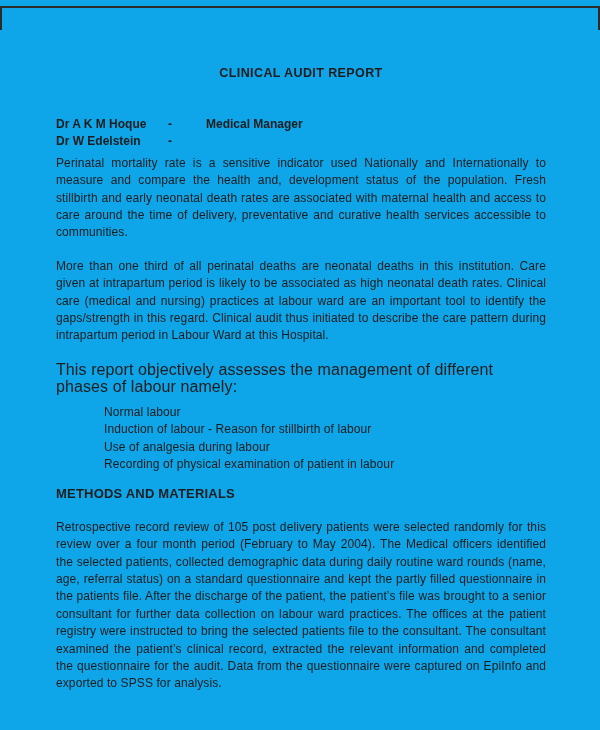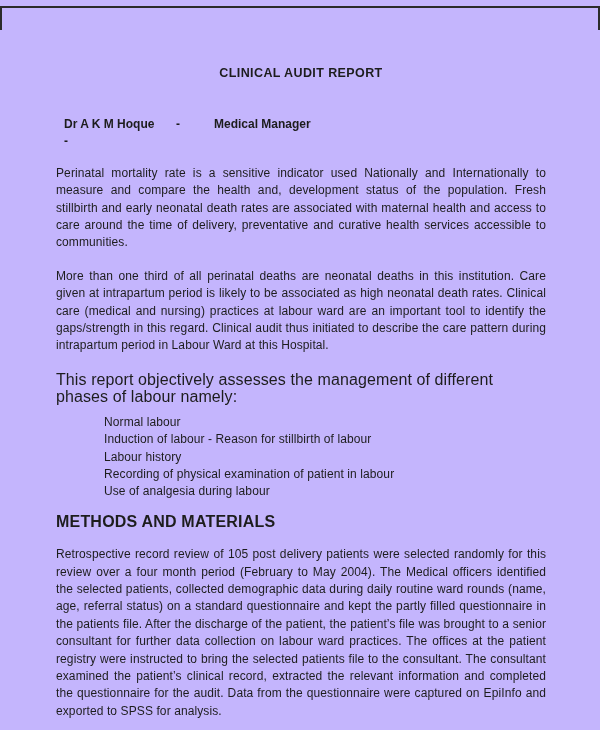--- a/index.html
+++ b/index.html
@@ -10,21 +10,21 @@
     width: 600px;
     height: 730px;
     background: #fcfcfc;
     font-family: "Liberation Sans", "DejaVu Sans", sans-serif;
   }
   .page {
     position: relative;
     width: 600px;
     height: 730px;
     box-sizing: border-box;
-    background: #c4b5fd;
+    background: #0ea5e9;
     color: #1d1d1d;
     padding: 64px 54px 0 56px;
     overflow: hidden;
   }
   .edge-top {
     position: absolute;
     top: 6px;
     left: 0;
     width: 600px;
     height: 2px;
@@ -49,49 +49,48 @@
   }
   .authors {
     margin-top: 34px;
     font-weight: bold;
     font-size: 12px;
     line-height: 17.4px;
   }
   .author-row {
     display: grid;
     grid-template-columns: 112px 38px 1fr;
-    margin-left: 8px;
   }
   .para {
     margin: 16px 0 0 0;
     font-size: 12px;
     line-height: 17.4px;
     text-align: justify;
     letter-spacing: 0.1px;
   }
   .para.first {
-    margin-top: 14px;
+    margin-top: 4px;
   }
   .list-intro {
     margin: 16px 0 0 0;
     font-size: 16px;
     line-height: 17.4px;
     letter-spacing: 0.1px;
   }
   .phase-list {
     list-style: none;
     margin: 8px;
     padding: 0 0 0 40px;
     font-size: 12px;
     line-height: 17.4px;
     letter-spacing: 0.1px;
   }
   .section-heading {
     margin: 12px 0 0 0;
-    font-size: 16px;
+    font-size: 13px;
     line-height: 17.4px;
     font-weight: bold;
     letter-spacing: 0.2px;
   }
   .para.methods {
     margin-top: 16px;
   }
 </style>
 </head>
 <body>
@@ -105,34 +104,34 @@
     <div>CLINICAL AUDIT REPORT</div>
   </header>
 
   <section class="authors">
     <div class="author-row">
       <span>Dr A K M Hoque</span>
       <span>-</span>
       <span>Medical Manager</span>
     </div>
     <div class="author-row">
+      <span>Dr W Edelstein</span>
       <span>-</span>
     </div>
   </section>
 
   <p class="para first">Perinatal mortality rate is a sensitive indicator used Nationally and Internationally to measure and compare the health and, development status of the population.  Fresh stillbirth and early neonatal death rates are associated with maternal health and access to care around the time of delivery, preventative and curative health services accessible to communities.</p>
 
   <p class="para">More than one third of all perinatal deaths are neonatal deaths in this institution.  Care given at intrapartum period is likely to be associated as high neonatal death rates.  Clinical care (medical and nursing) practices at labour ward are an important tool to identify the gaps/strength in this regard.  Clinical audit thus initiated to describe the care pattern during intrapartum period in Labour Ward at this Hospital.</p>
 
   <p class="list-intro">This report objectively assesses the management of different phases of labour namely:</p>
 
   <ul class="phase-list">
     <li>Normal labour</li>
     <li>Induction of labour - Reason for stillbirth of labour</li>
-    <li>Labour history</li>
+    <li>Use of analgesia during labour</li>
     <li>Recording of physical examination of patient in labour</li>
-    <li>Use of analgesia during labour</li>
   </ul>
 
   <h2 class="section-heading">METHODS AND MATERIALS</h2>
 
   <p class="para methods">Retrospective record review of 105 post delivery patients were selected randomly for this review over a four month period (February to May 2004).  The Medical officers identified the selected patients, collected demographic data during daily routine ward rounds (name, age, referral status) on a standard questionnaire and kept the partly filled questionnaire in the patients file.  After the discharge of the patient, the patient’s file was brought to a senior consultant for further data collection on labour ward practices.  The offices at the patient registry were instructed to bring the selected patients file to the consultant.  The consultant examined the patient’s clinical record, extracted the relevant information and completed the questionnaire for the audit.  Data from the questionnaire were captured on EpiInfo and exported to SPSS for analysis.</p>
 </div>
 
 </body></html>

